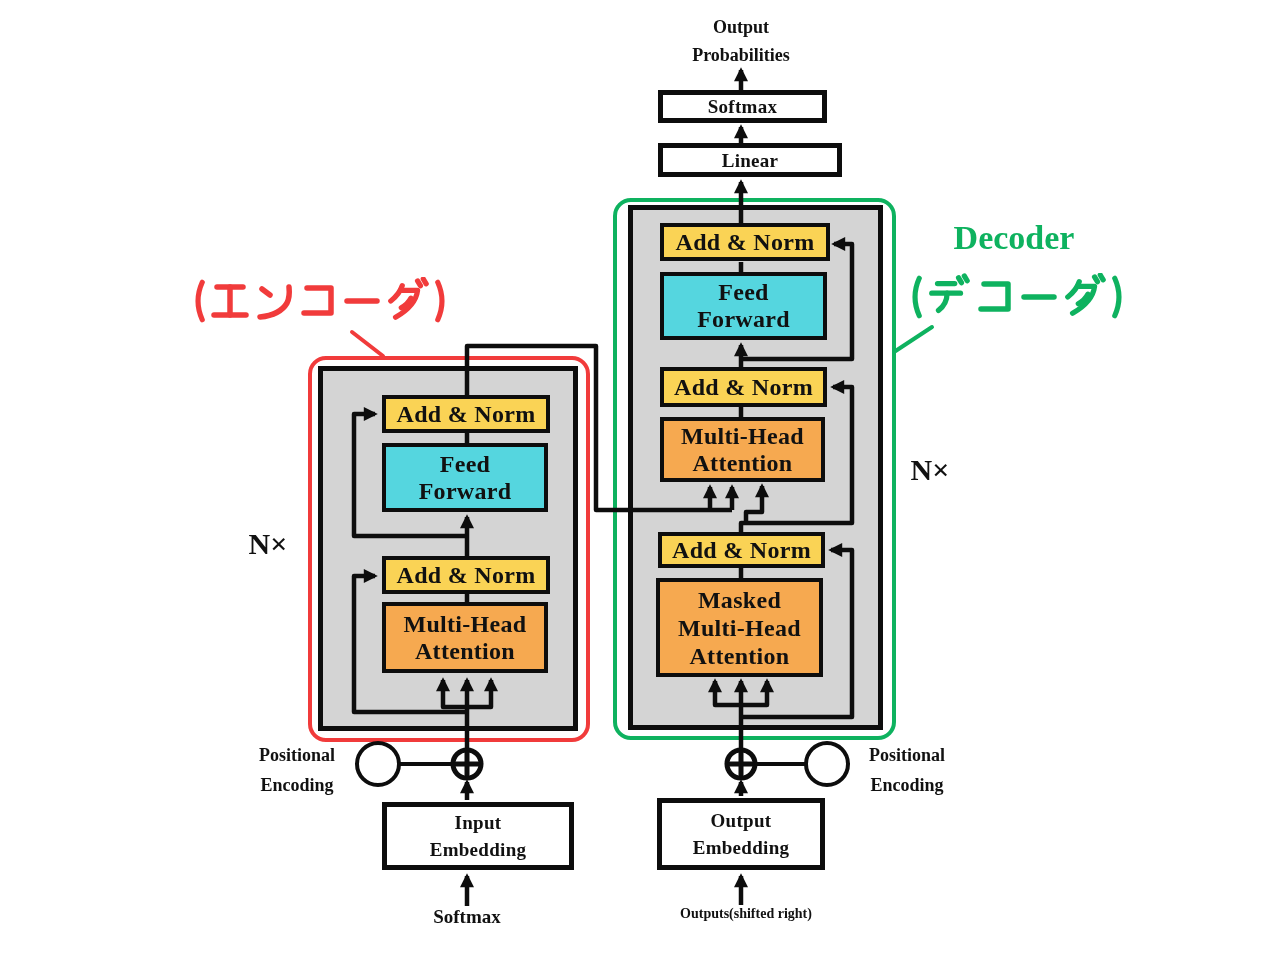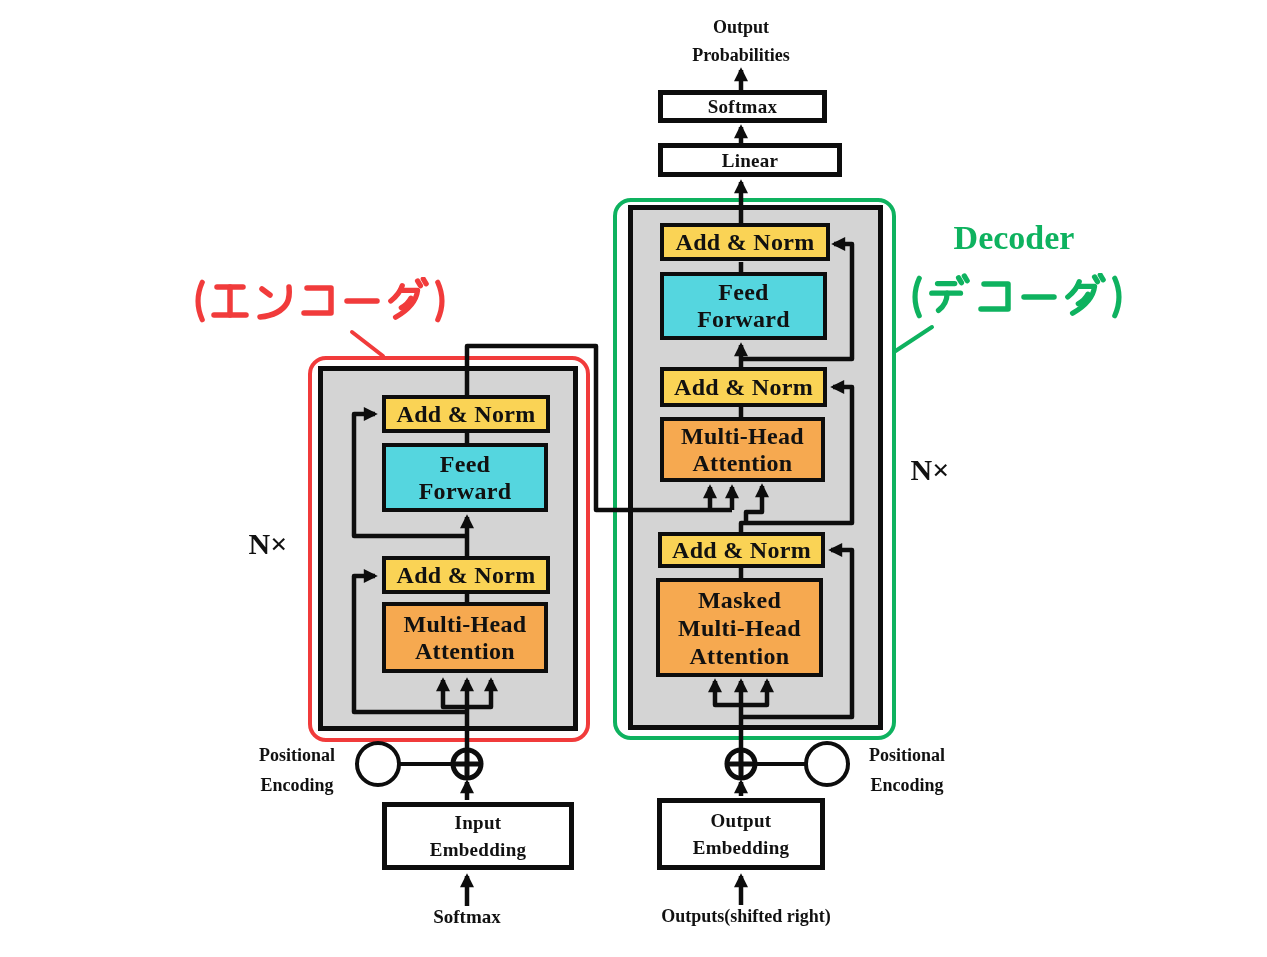--- a/index.html
+++ b/index.html
@@ -165,21 +165,21 @@
 
   <div class="lbl" style="left:222px;top:740px;width:150px;font-size:18px;line-height:30px;">
     <span style="display:block;">Positional</span>
     <span style="display:block;">Encoding</span>
   </div>
   <div class="lbl" style="left:832px;top:740px;width:150px;font-size:18px;line-height:30px;">
     <span style="display:block;">Positional</span>
     <span style="display:block;">Encoding</span>
   </div>
   <div class="lbl" style="left:392px;top:906px;width:150px;font-size:19px;">Softmax</div>
-  <div class="lbl" style="left:616px;top:906px;width:260px;font-size:18px;">Outputs(shifted right)</div>
+  <div class="lbl" style="left:616px;top:906px;width:260px;font-size:14px;">Outputs(shifted right)</div>
 
   <svg class="overlay" width="1267" height="957" viewBox="0 0 1267 957">
     <defs>
       <marker id="ah" viewBox="0 0 10 10" refX="8" refY="5" markerWidth="16" markerHeight="14" orient="auto" markerUnits="userSpaceOnUse">
         <path d="M0 0 L10 5 L0 10 Z" style="fill:#0d0d0d;stroke:none;"></path>
       </marker>
     </defs>
 
     <g>
       <path d="M467 906 L467 876" marker-end="url(#ah)"></path>

